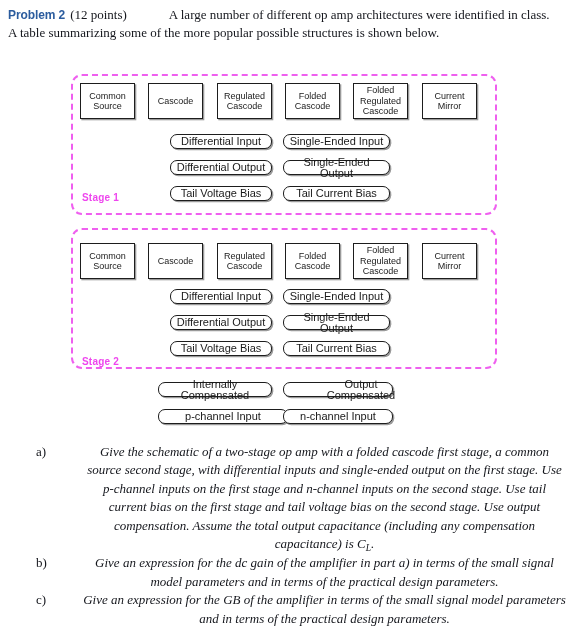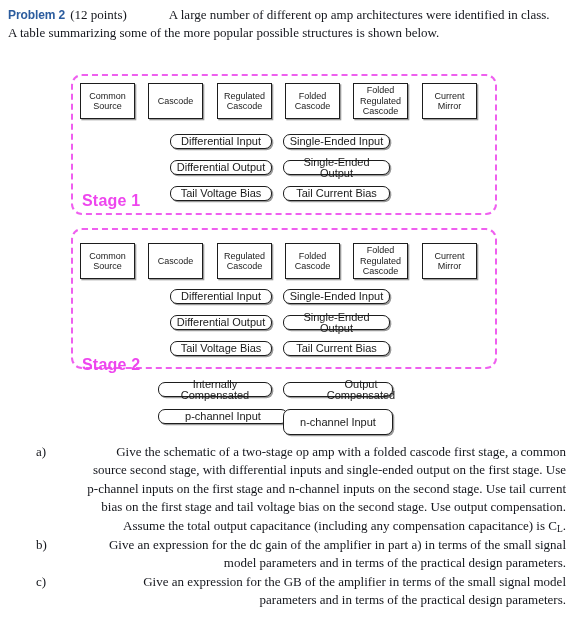--- a/index.html
+++ b/index.html
@@ -44,21 +44,21 @@
     border-radius: 11px;
     box-sizing: border-box;
   }
   #stage1-group { left: 71px; top: 74px; width: 426px; height: 141px; }
   #stage2-group { left: 71px; top: 228px; width: 426px; height: 141px; }
 
   .stage-label {
     position: absolute;
     font-family: "Liberation Sans", "DejaVu Sans", sans-serif;
     font-weight: bold;
-    font-size: 16px;
+    font-size: 10px;
     color: #ee46ee;
     letter-spacing: 0.2px;
     white-space: nowrap;
   }
   #stage1-label { left: 82px; top: 192px; }
   #stage2-label { left: 82px; top: 356px; }
 
   
   .dbox {
     position: absolute;
@@ -92,21 +92,22 @@
   .qrow {
     display: flex;
     align-items: flex-start;
   }
   .qlabel {
     width: 47px;
     flex: 0 0 47px;
   }
   .qtext {
     flex: 1 1 auto;
-    text-align: right;
+    text-align: center;
+    font-style: italic;
   }
   sub { font-size: 9.5px; vertical-align: baseline; position: relative; top: 2.5px; }
 </style>
 </head>
 <body>
 
 <div class="intro">
   <span class="problem-tag">Problem 2</span><span class="gap-sm"></span><span>(12 points)</span><span class="gap-wide"></span><span>A large number of different op amp architectures were identified in class.</span>&nbsp; <span>A table summarizing some of the more popular possible structures is shown below.</span>
 </div>
 
@@ -157,21 +158,21 @@
 <div class="dbox wide" style="left:170px; top:315px; width:102px; height:15px;">Differential Output</div>
 <div class="dbox wide" style="left:283px; top:315px; width:107px; height:15px;">Single-Ended Output</div>
 
 <div class="dbox wide" style="left:170px; top:341px; width:102px; height:15px;">Tail Voltage Bias</div>
 <div class="dbox wide" style="left:283px; top:341px; width:107px; height:15px;">Tail Current Bias</div>
 
 <div class="dbox wide" style="left:158px; top:382px; width:114px; height:15px;text-align:center;">Internally Compensated</div>
 <div class="dbox wide" style="left:283px; top:382px; width:110px; height:15px;padding-left:48px;">Output Compensated</div>
 
 <div class="dbox wide" style="left:158px; top:409px; width:130px; height:15px;">p-channel Input</div>
-<div class="dbox wide" style="left:283px; top:409px; width:110px; height:26px;">n-channel Input</div>
+<div class="dbox wide" style="left:283px; top:409px; width:110px; height:15px;">n-channel Input</div>
 
 <div class="qlist">
 
   <div class="qrow">
     <div class="qlabel">a)</div>
     <div class="qtext"><span>Give the schematic of a two-stage op amp with a folded cascode first stage, a common source second stage, with  differential inputs  and single-ended output  on the first stage. Use p-channel inputs on the first stage and n-channel inputs on the second stage.  Use tail current bias on the first stage and tail voltage bias on the second stage.  Use output compensation.  Assume the total output capacitance (including any compensation capacitance) is C</span><sub>L</sub><span>.</span></div>
   </div>
 
   <div class="qrow">
     <div class="qlabel">b)</div>

